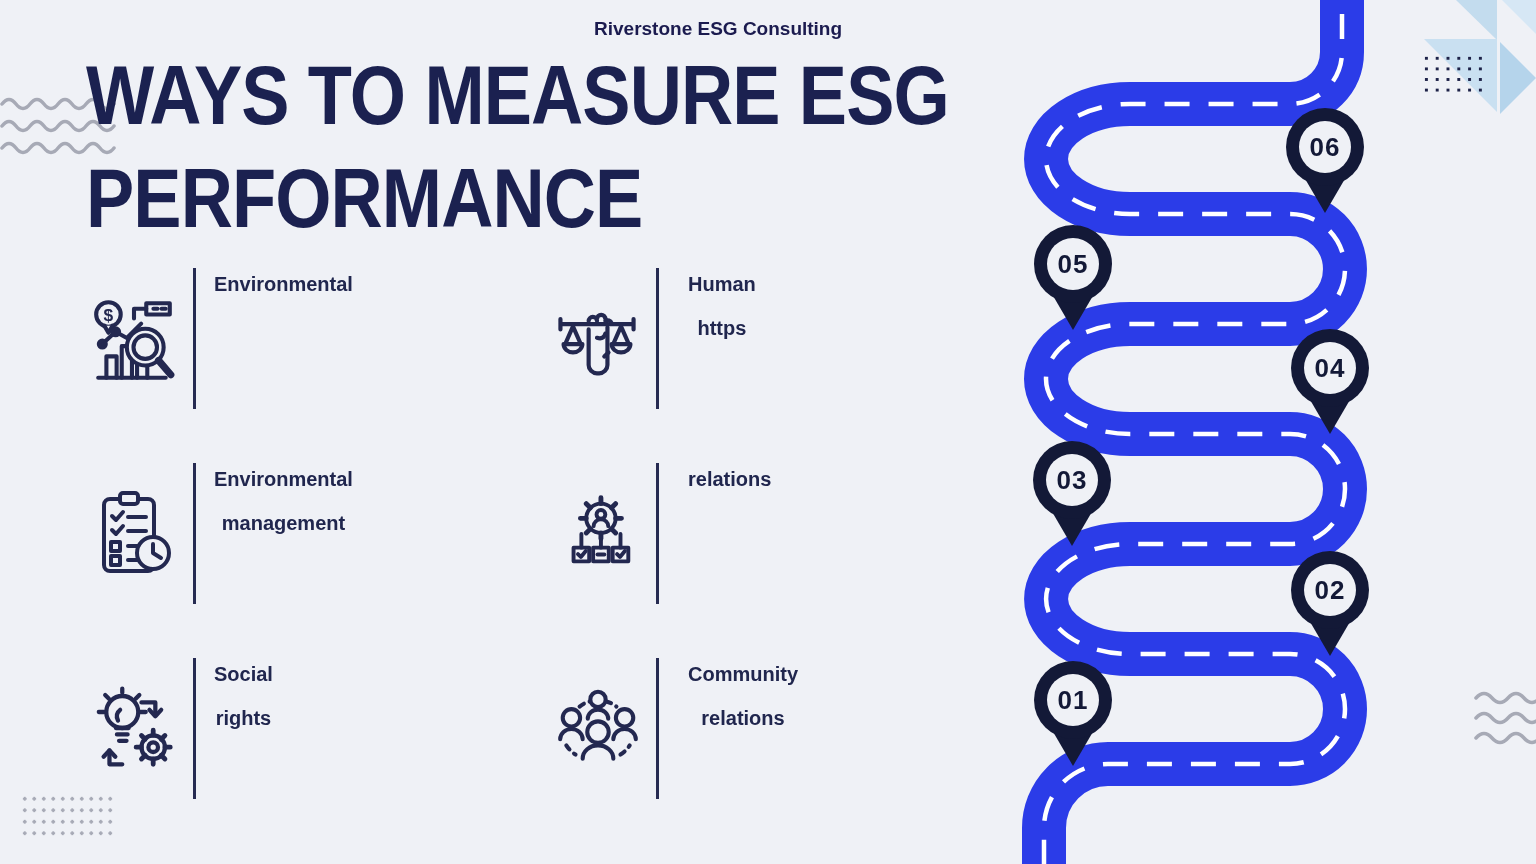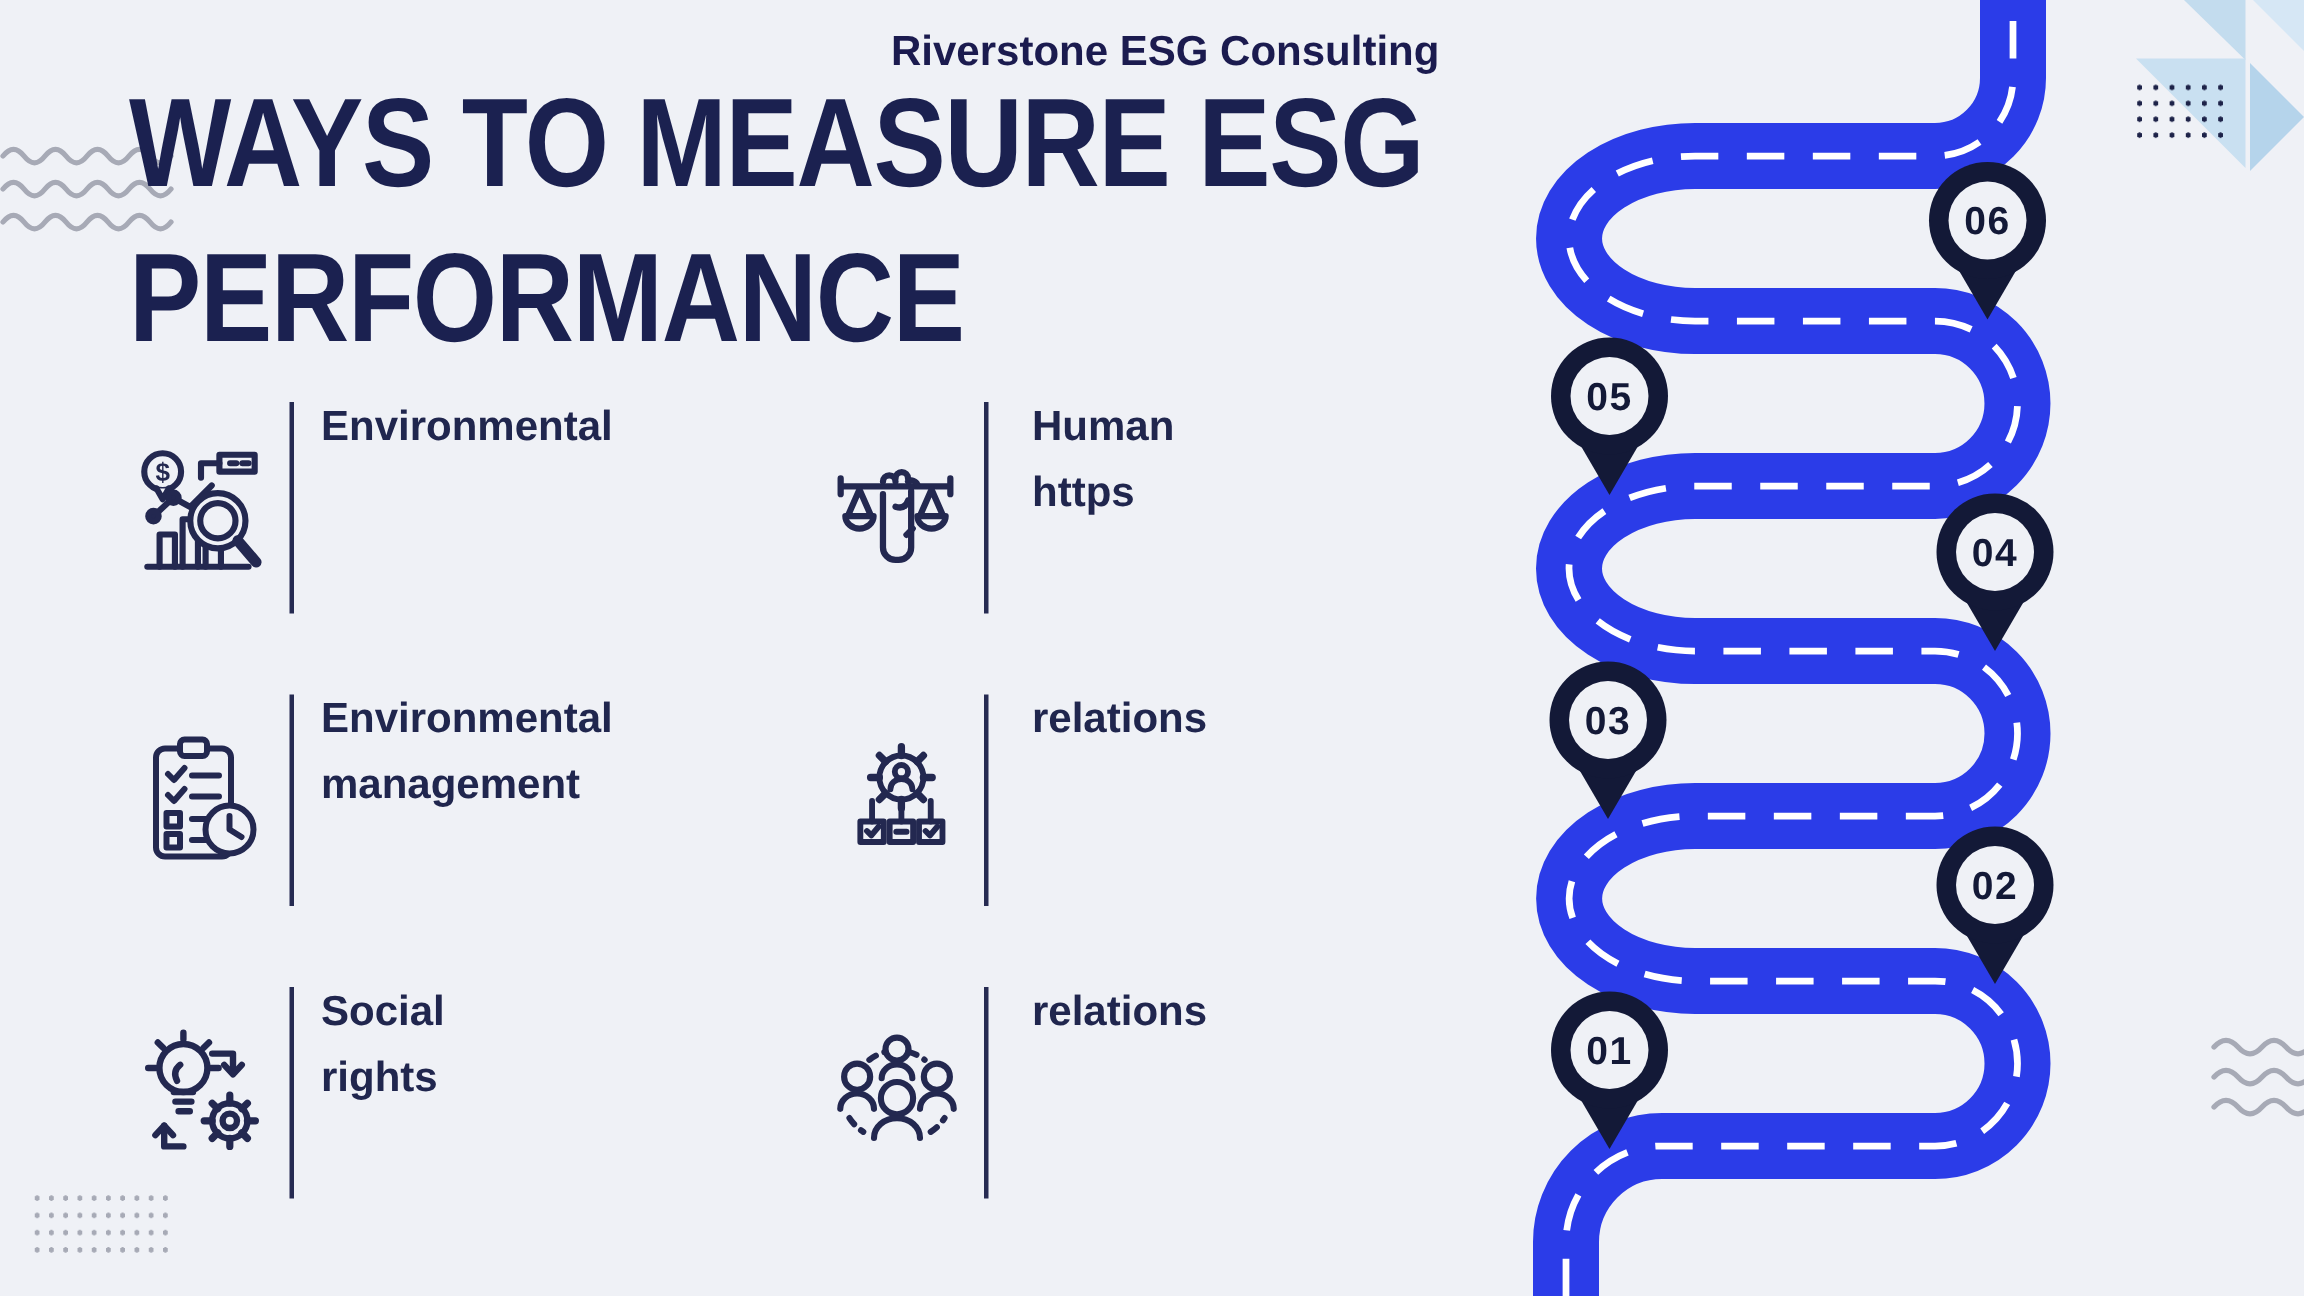--- a/index.html
+++ b/index.html
@@ -1,25 +1,25 @@
 <!DOCTYPE html>
 <html><head>
 <meta charset="utf-8">
 <style>
   html,body{margin:0;padding:0;}
   body{font-family:"Liberation Sans", sans-serif;}
   .canvas{position:relative;width:1536px;height:864px;background:#eff1f6;overflow:hidden;}
 
-  .brand{position:absolute;left:594px;top:18px;font-size:28px;font-weight:bold;color:#1b1b4f;}
+  .brand{position:absolute;left:594px;top:18px;font-size:19px;font-weight:bold;color:#1b1b4f;}
   .title{position:absolute;left:86px;top:44px;font-size:84px;font-weight:bold;color:#1b2150;
          line-height:103px;letter-spacing:-1px;transform:scaleX(.86);transform-origin:left top;white-space:nowrap;}
 
   .item{position:absolute;}
   .item .divider{position:absolute;width:3px;height:141px;background:#262b52;top:0;}
-  .item .label{position:absolute;font-size:28px;font-weight:bold;color:#20264e;line-height:44px;top:-6px;}
+  .item .label{position:absolute;font-size:20px;font-weight:bold;color:#20264e;line-height:44px;top:-6px;text-align:center;}
   .icon-box{position:absolute;}
 
   .url{position:absolute;left:1152px;top:810px;font-size:25px;font-weight:600;color:#12142e;text-decoration:none;}
 
   .dots-gray{position:absolute;left:20px;top:793px;width:96px;height:44px;
     background-image:radial-gradient(circle,#a7aab6 1.6px,transparent 1.9px);
     background-size:9.5px 11.5px;}
   .dots-navy{position:absolute;left:1421px;top:53px;width:64px;height:42px;
     background-image:radial-gradient(circle,#1d2248 1.6px,transparent 1.9px);
     background-size:10.8px 10.6px;}
@@ -243,18 +243,19 @@
         <g stroke-dasharray="5 6">
           <path d="M27,24 a28,28 0 0 1 10,-5"></path>
           <path d="M53,19 a28,28 0 0 1 10,5"></path>
           <path d="M14,62 a30,30 0 0 0 9,9"></path>
           <path d="M67,71 a30,30 0 0 0 9,-9"></path>
         </g>
       </svg>
     </div>
     <div class="divider" style="left:656px"></div>
     <div class="label" style="left:688px">
+      <div>Community</div>
       <div>relations</div>
     </div>
   </div>
 
 
 </div>
 
 </body></html>

